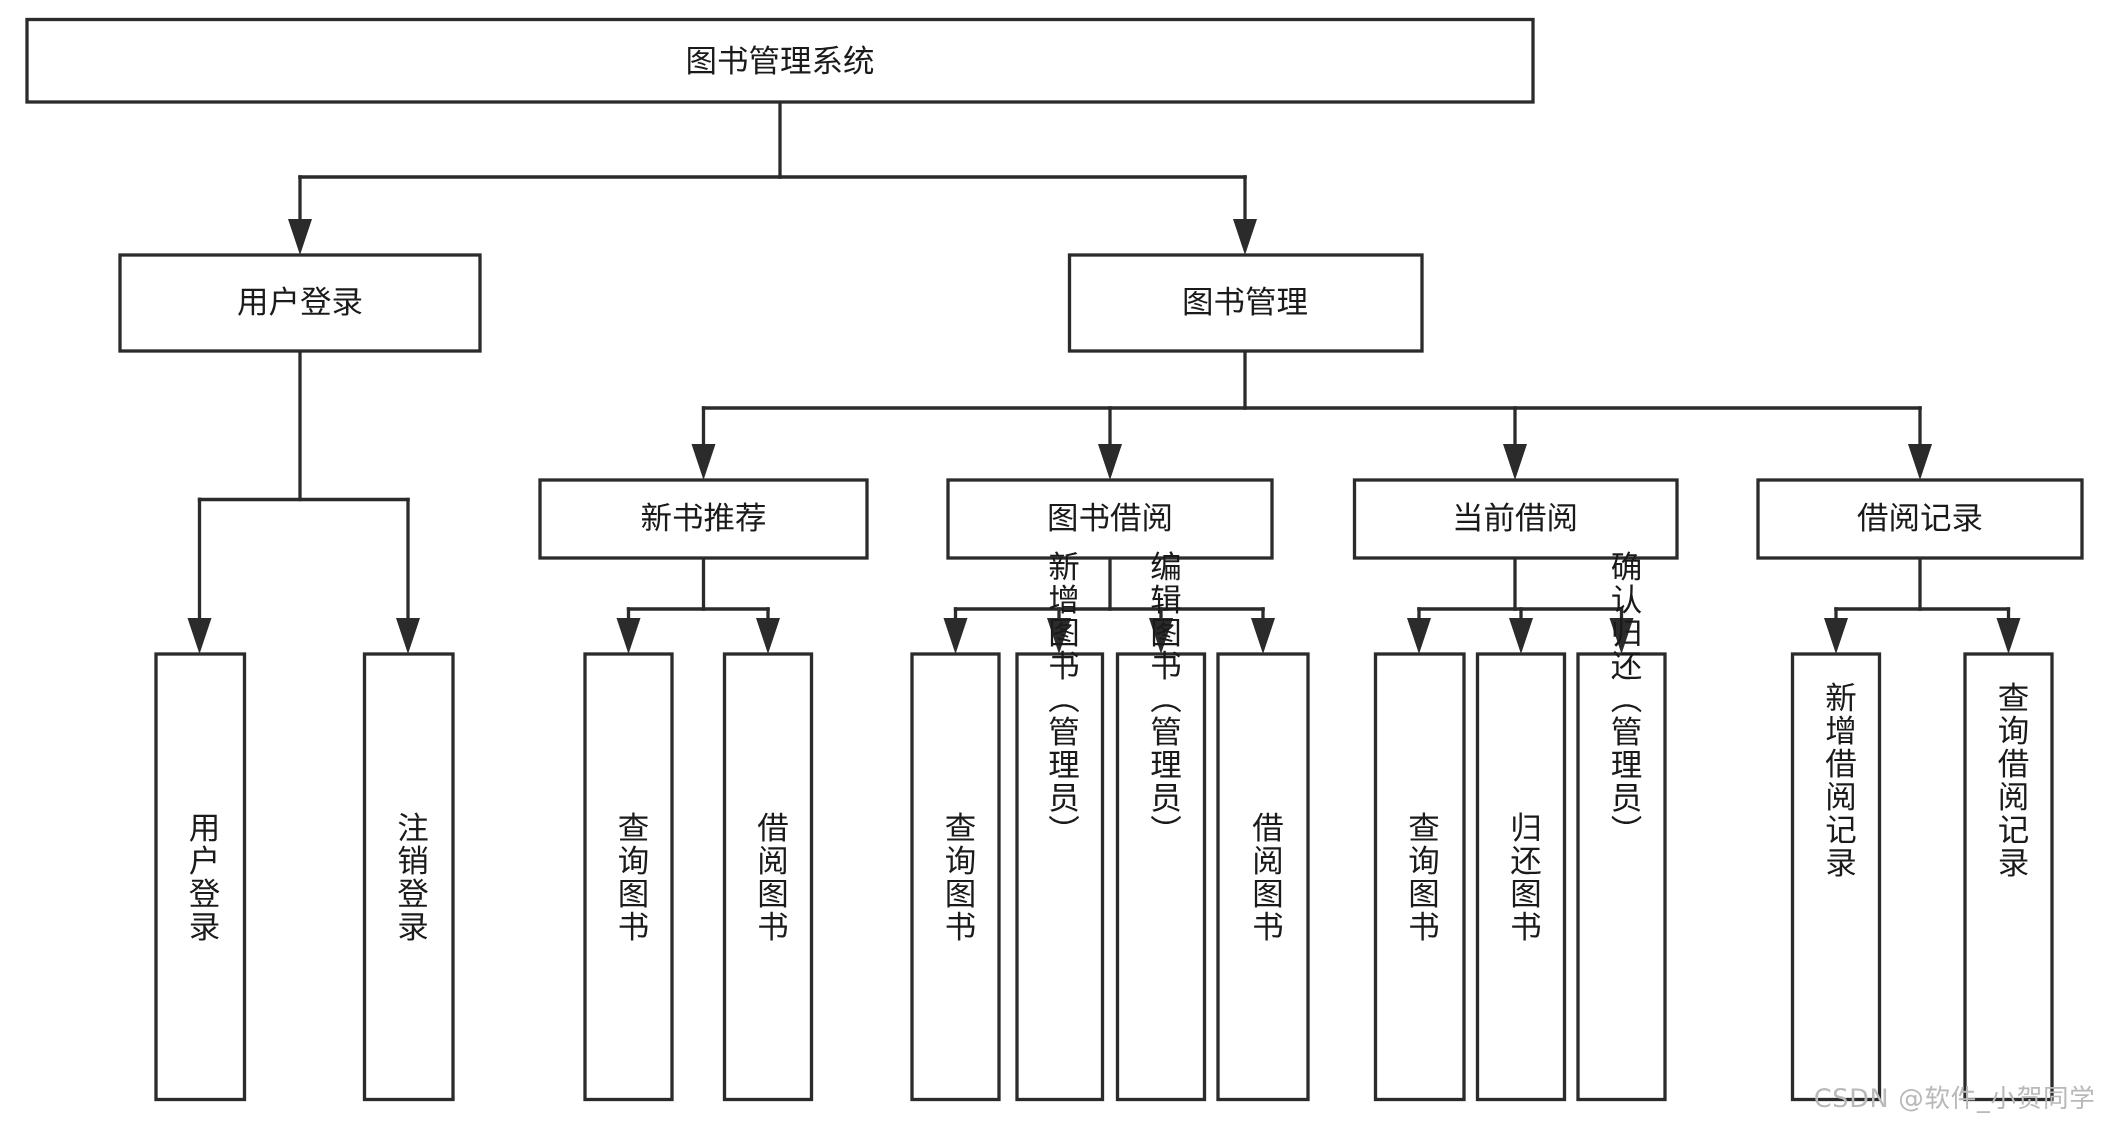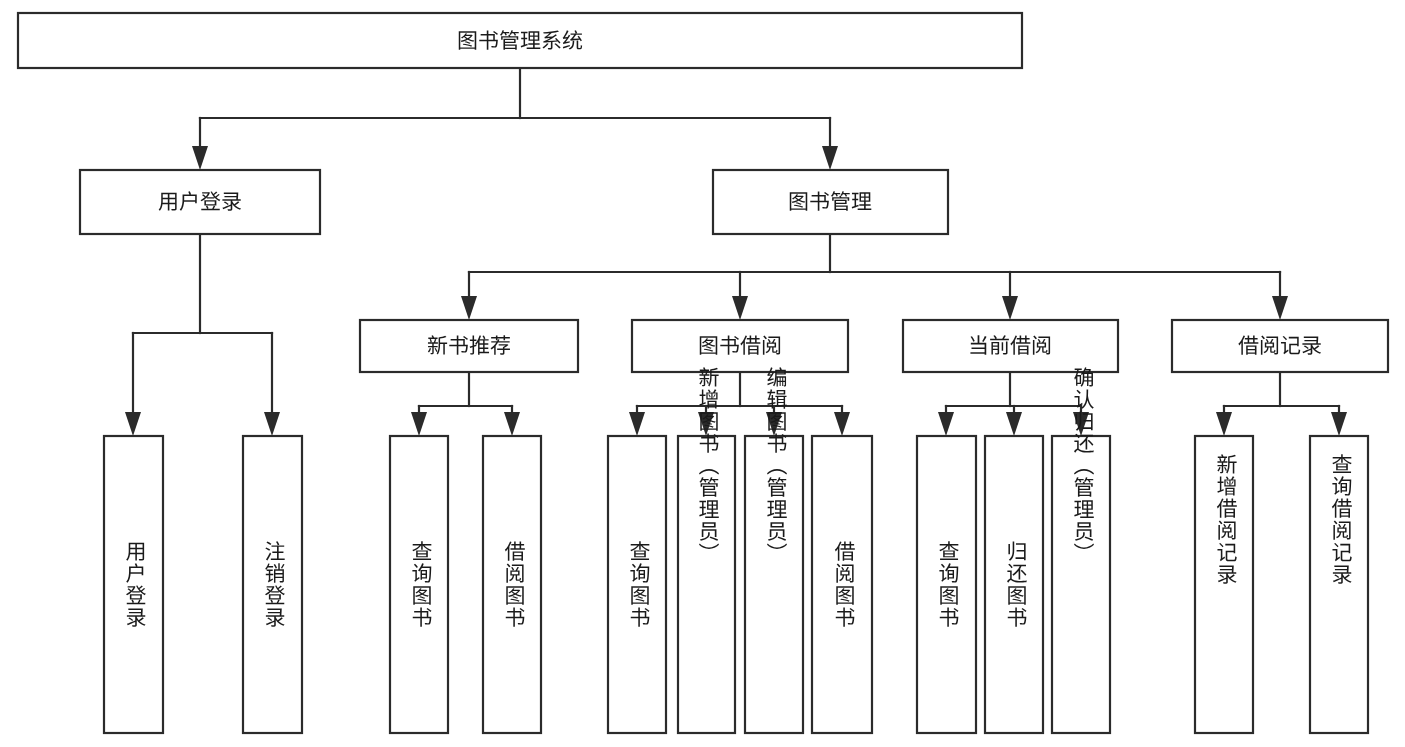--- a/index.html
+++ b/index.html
@@ -223,13 +223,14 @@
       <rect class="node-box" x="1195" y="436" width="58" height="297"></rect>
       <text class="node-label vertical" x="1224" y="520" writing-mode="tb">新增借阅记录</text>
     </g>
     <g>
       <rect class="node-box" x="1310" y="436" width="58" height="297"></rect>
       <text class="node-label vertical" x="1339" y="520" writing-mode="tb">查询借阅记录</text>
     </g>
 
   </svg>
 
+  <div class="watermark-text">CSDN @软件_小贺同学</div>
 </div>
 
 </body></html>

